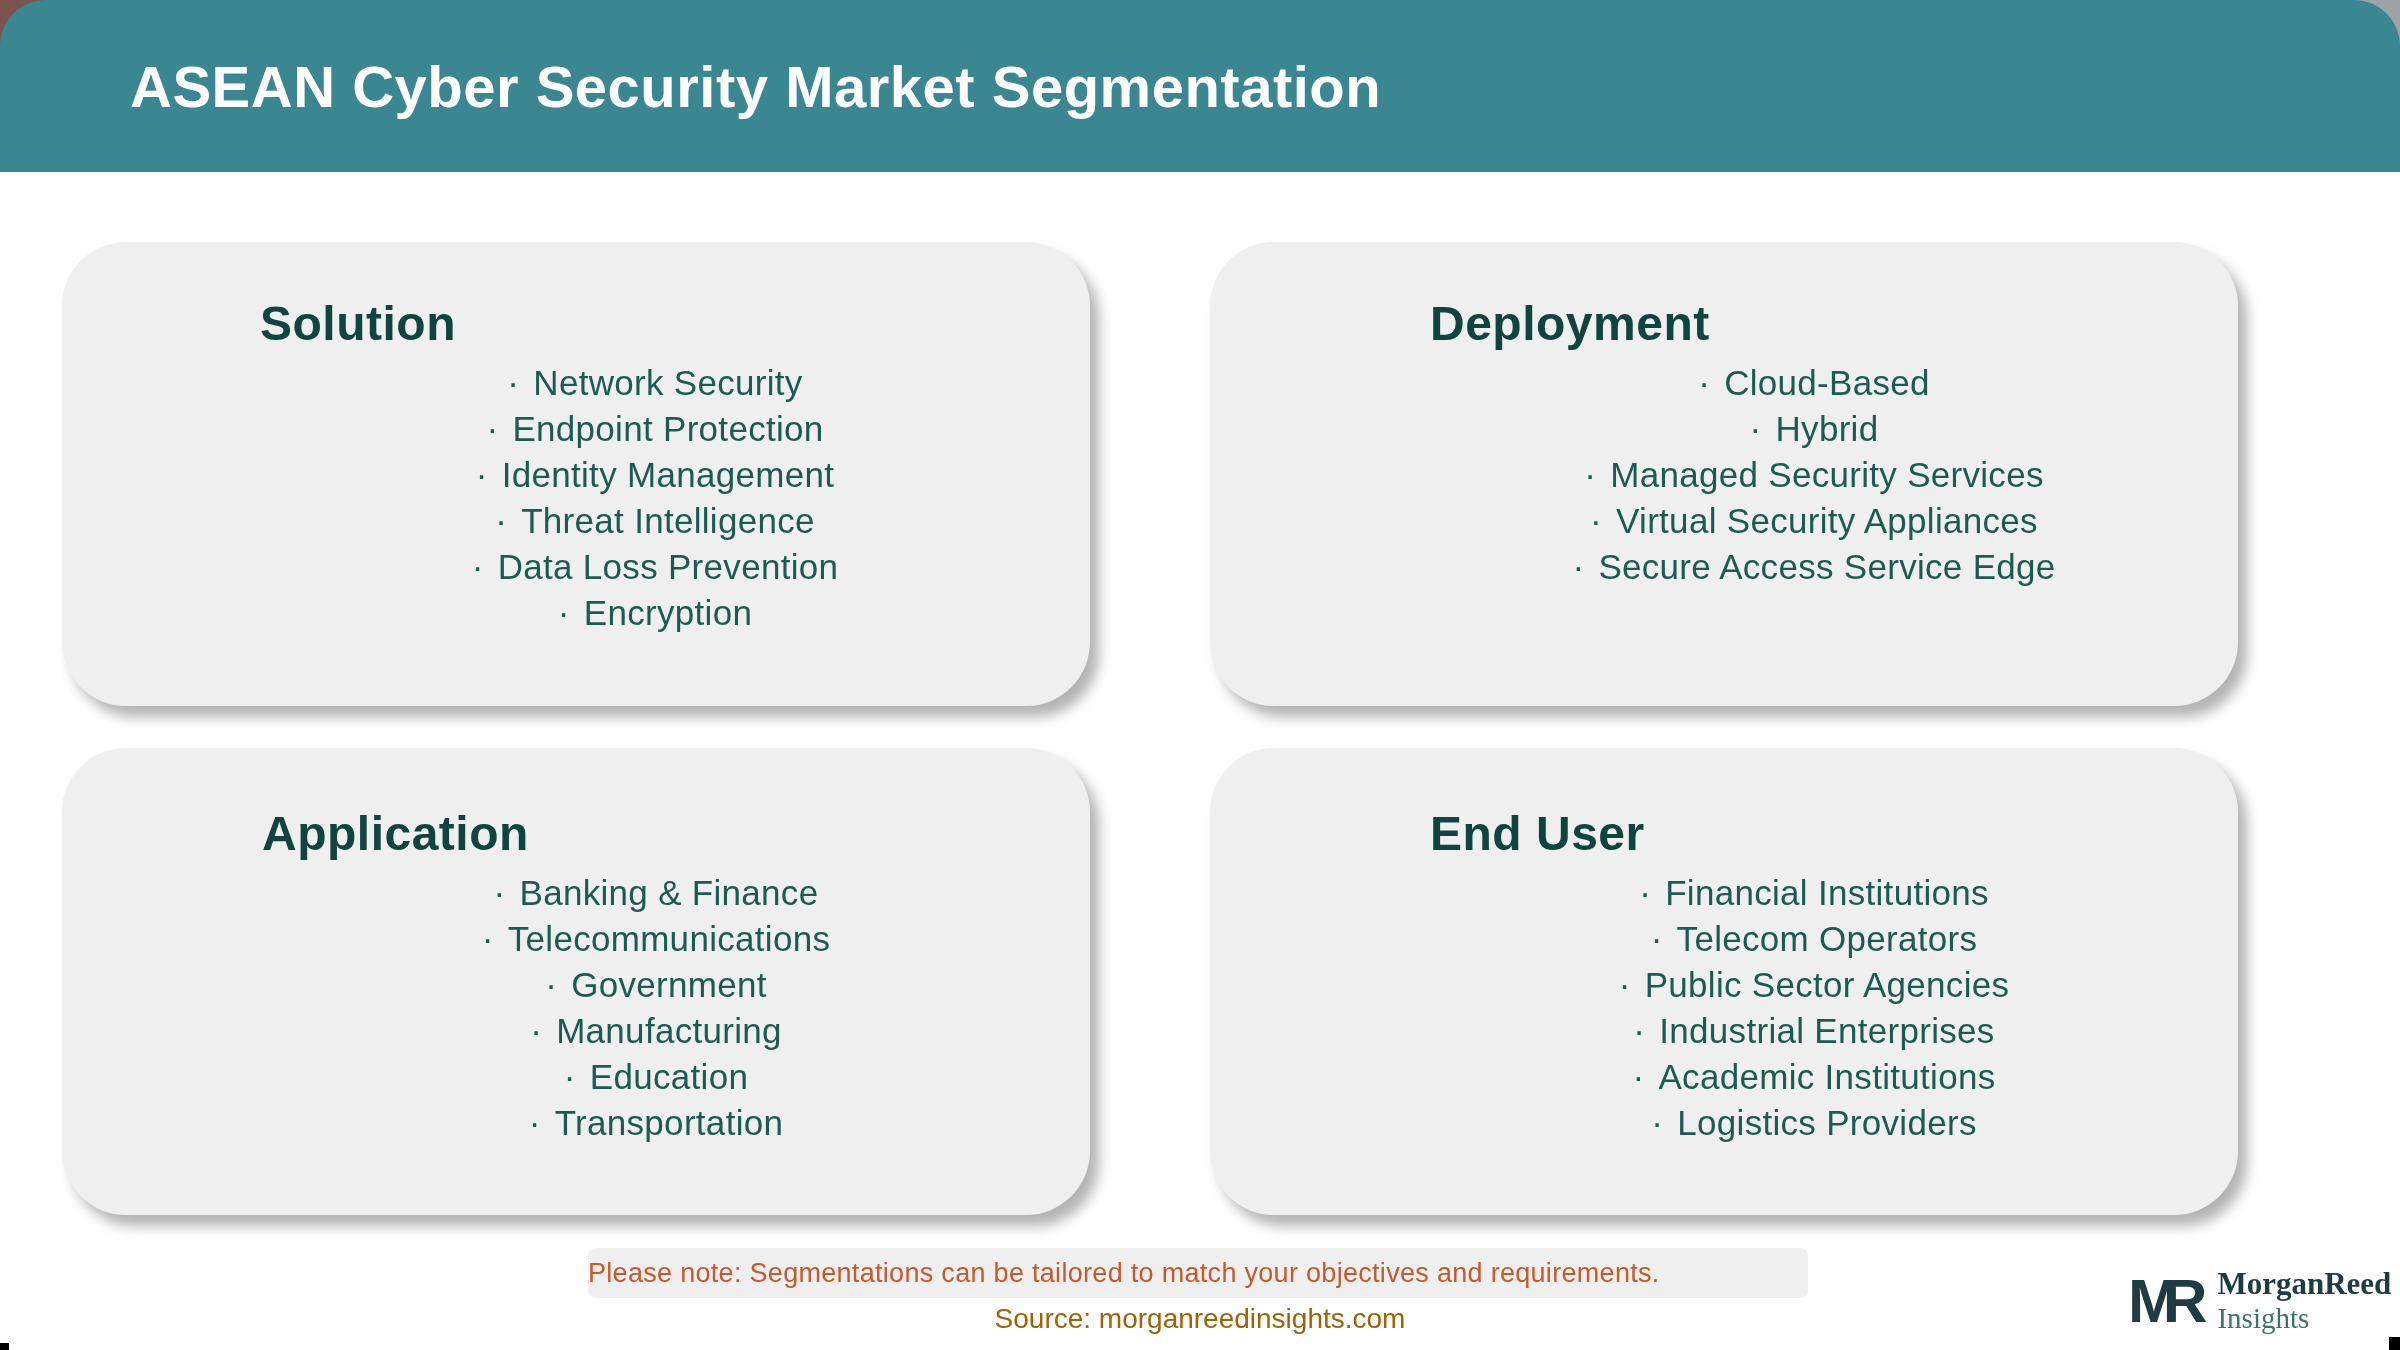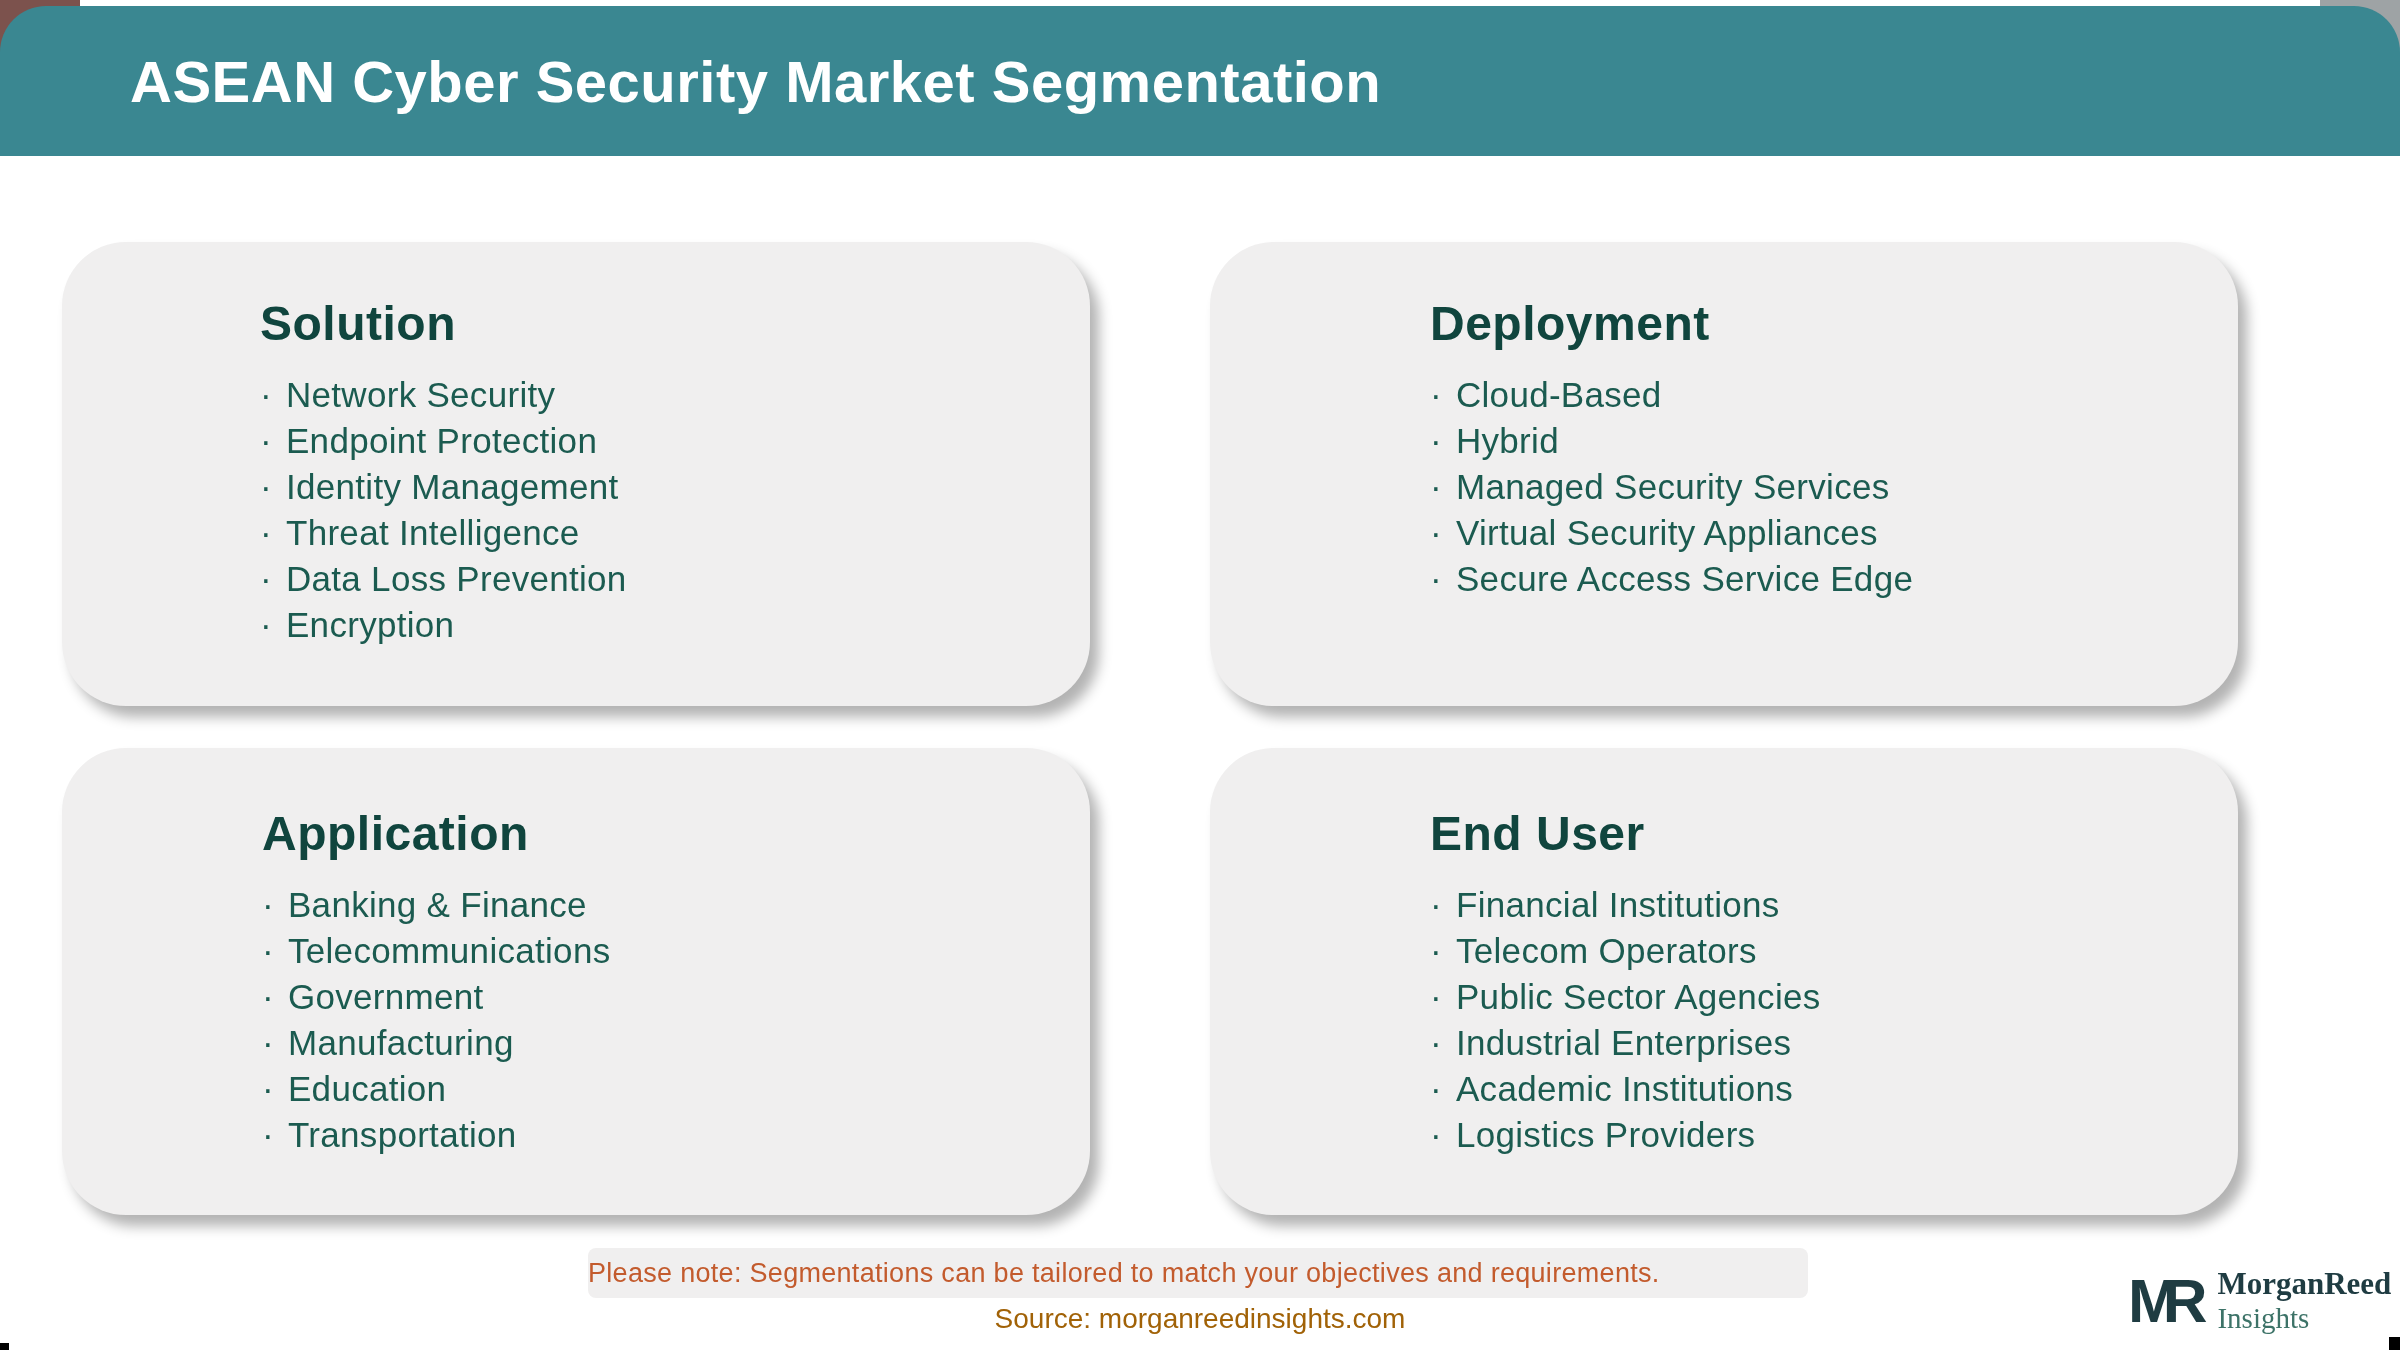--- a/index.html
+++ b/index.html
@@ -11,22 +11,22 @@
     font-family:"Liberation Sans", sans-serif;
   }
 
   
   .corner { position:absolute; top:0; width:80px; height:80px; z-index:0; }
   .corner-tl { left:0;  background:#7C524D; }
   .corner-tr { right:0; background:#9EA3A5; }
 
   
   .header {
-    position:absolute; left:0; top:6px;
-    width:2400px; height:150px;
+    position:absolute; left:0; top:0;
+    width:2400px; height:172px;
     background:#3A8791;
     border-radius:46px 46px 0 0;
     display:flex; align-items:center;
     z-index:1;
   }
   .page-title {
     color:#ffffff;
     font-size:58px;
     font-weight:bold;
     letter-spacing:0.5px;
@@ -47,21 +47,21 @@
   .card-3 { left:62px;   top:748px; width:1028px; height:467px; padding:54px 40px 0 200px; }
   .card-4 { left:1210px; top:748px; width:1028px; height:467px; padding:54px 40px 0 220px; }
 
   .card-title {
     font-size:48px;
     font-weight:bold;
     color:#10453E;
     line-height:64px;
     letter-spacing:0.5px;
   }
-  .card-list { list-style:none; margin-top:16px; }
+  .card-list { list-style:none; margin-top:4px;text-align:center; }
   .card-list li {
     font-size:35px;
     color:#1B5B50;
     line-height:46px;
     letter-spacing:0.3px;
     white-space:nowrap;
   }
   .bullet { margin-right:14px; }
 
   

